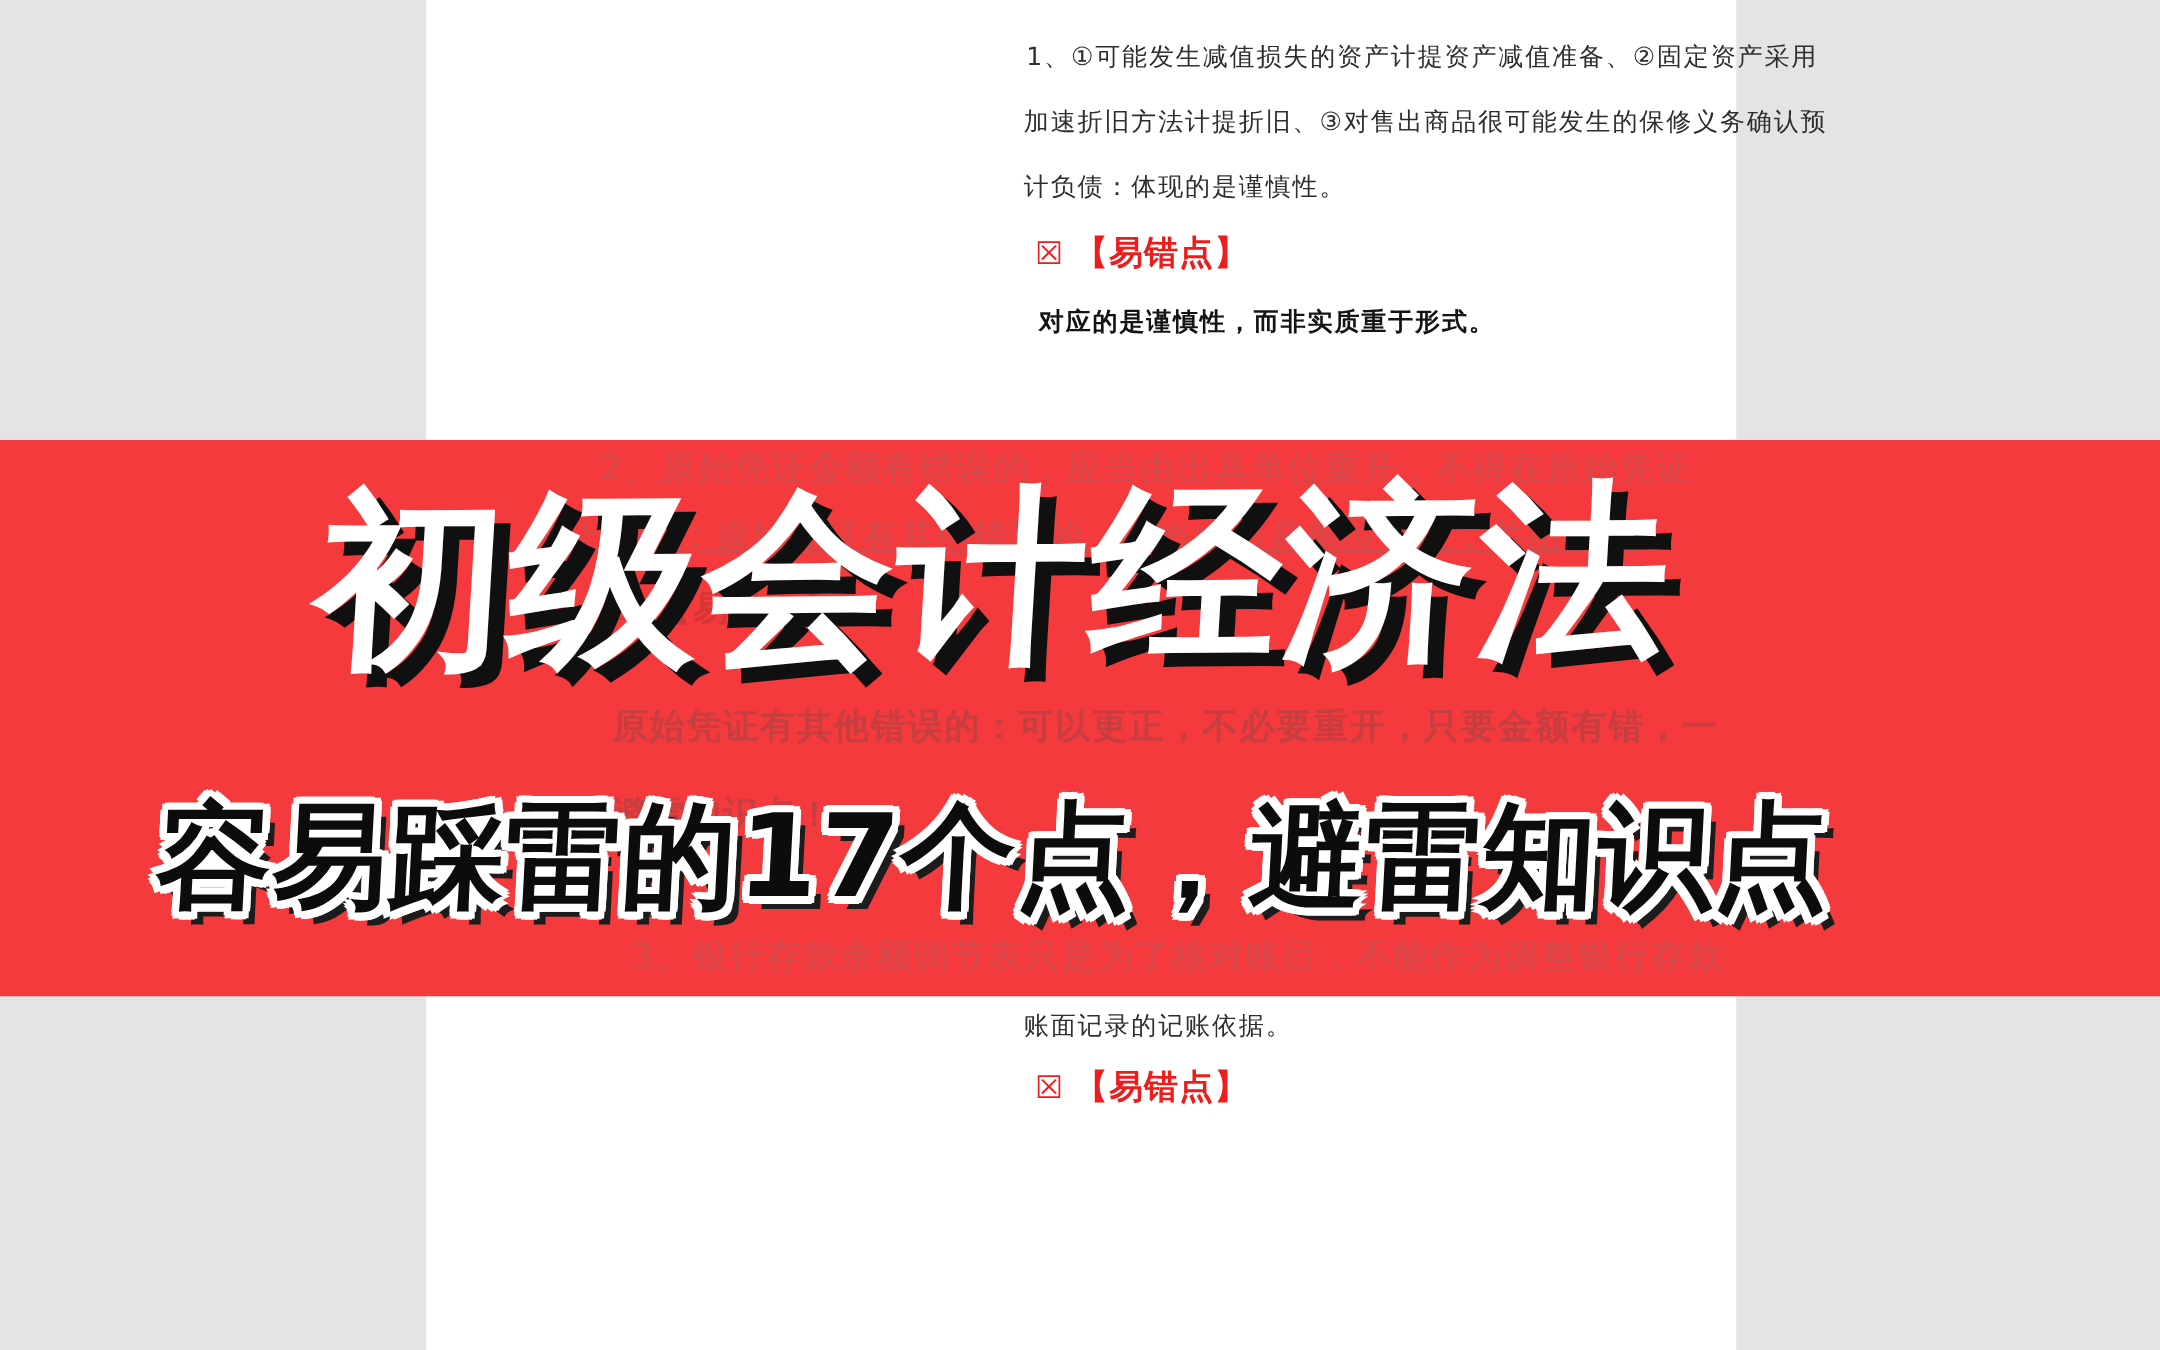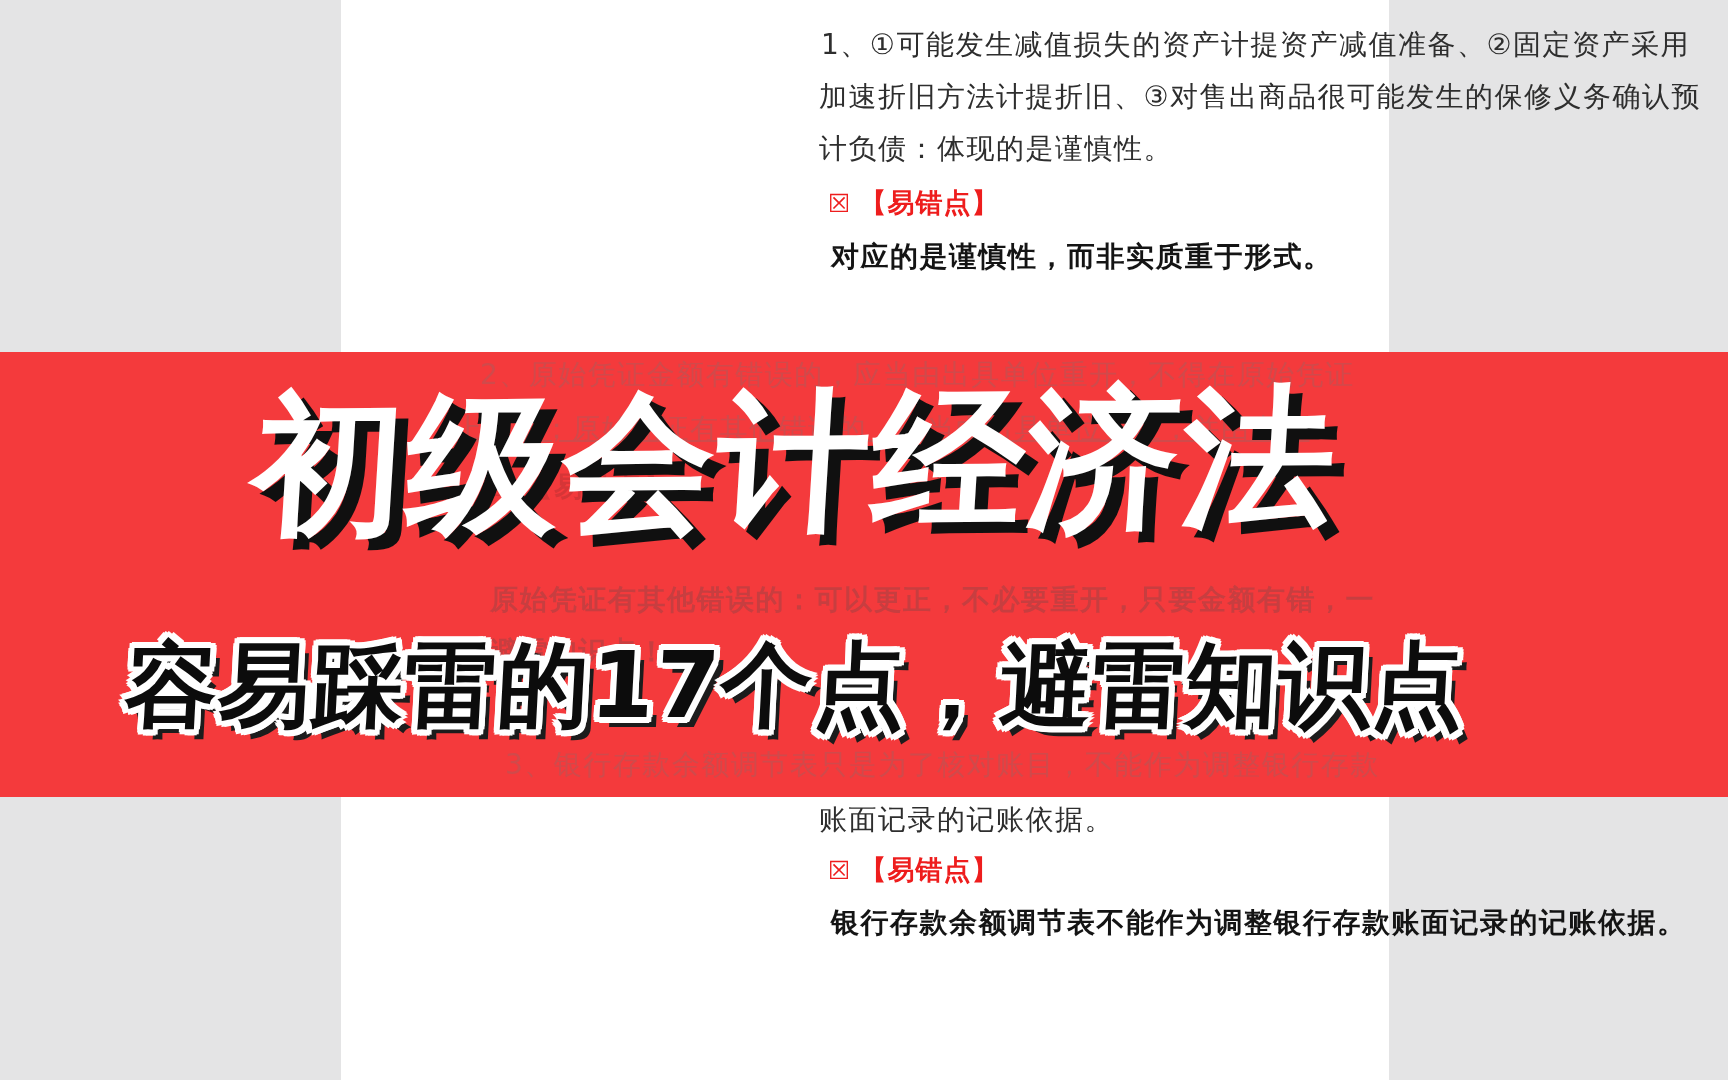--- a/index.html
+++ b/index.html
@@ -8,21 +8,21 @@
     position:relative; width:1728px; height:1080px; overflow:hidden;
     background:#e4e4e5;
     font-family:"DejaVu Sans", sans-serif;
   }
   .paper{
     position:absolute; left:341px; top:0; width:1048px; height:1080px;
     background:#ffffff;
   }
   .doc-line{
     position:absolute; white-space:nowrap;
-    font-size:28px; letter-spacing:1.5px; color:#2e2e2e; line-height:34px;
+    font-size:20px; letter-spacing:1.5px; color:#2e2e2e; line-height:34px;
   }
   .doc-line.bold{ font-weight:bold; color:#141414; }
   .marker{
     position:absolute; white-space:nowrap; font-weight:bold;
     font-size:27px; letter-spacing:1px; color:#ee1d1d; line-height:34px;
   }
   .marker .mk-icon{ font-size:25px; margin-right:8px; font-weight:normal; }
   
   .banner{
     position:absolute; left:0; top:352px; width:1728px; height:445px;
@@ -71,32 +71,31 @@
     </div>
 
     <div class="doc-line bold" style="top:240px; left:490px;">对应的是谨慎性，而非实质重于形式。</div>
 
     <div class="doc-line" style="top:803px; left:478px;">账面记录的记账依据。</div>
 
     <div class="marker" style="top:853px; left:487px;">
       <span class="mk-icon">☒</span><span>【易错点】</span>
     </div>
 
-    <div class="doc-line bold" style="top:906px; left:490px;">银行存款余额调节表不能作为调整银行存款账面记录的记账依据。</div>
   </div>
 
   <div class="banner">
 
     <div class="ghost" style="top:6px; left:480px;">2、原始凭证金额有错误的，应当由出具单位重开，不得在原始凭证</div>
     <div class="ghost" style="top:60px; left:454px;text-decoration:underline;">上更正；原始凭证有其他错误的，应当由出具单位更正，并由出具</div>
     <div class="ghost gmarker" style="top:118px; left:487px;">
       <span>☒</span>
       <span>【易错点】</span>
     </div>
-    <div class="ghost gbold" style="top:231px; left:490px;">原始凭证有其他错误的：可以更正，不必要重开，只要金额有错，一</div>
+    <div class="ghost gbold" style="top:215px; left:490px;font-family:Liberation Mono, monospace;">原始凭证有其他错误的：可以更正，不必要重开，只要金额有错，一</div>
     <div class="ghost gbold" style="top:283px; left:490px;">避雷知识点！</div>
     <div class="ghost" style="top:396px; left:473px;margin-left:32px;">3、银行存款余额调节表只是为了核对账目，不能作为调整银行存款</div>
 
     <div class="banner-title">初级会计经济法</div>
     <div class="banner-subtitle">容易踩雷的17个点，避雷知识点</div>
   </div>
 
 </div>
 
 </body></html>

